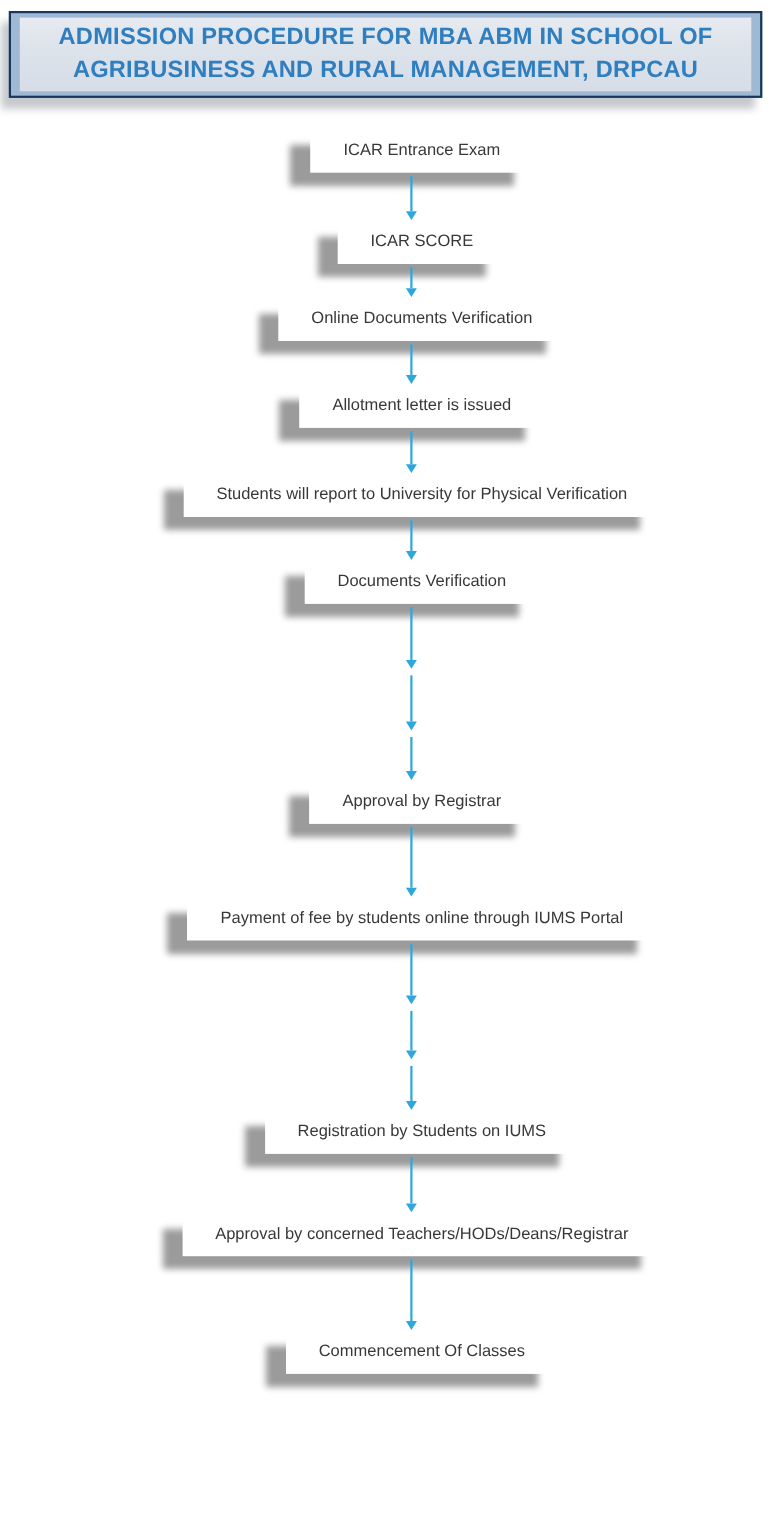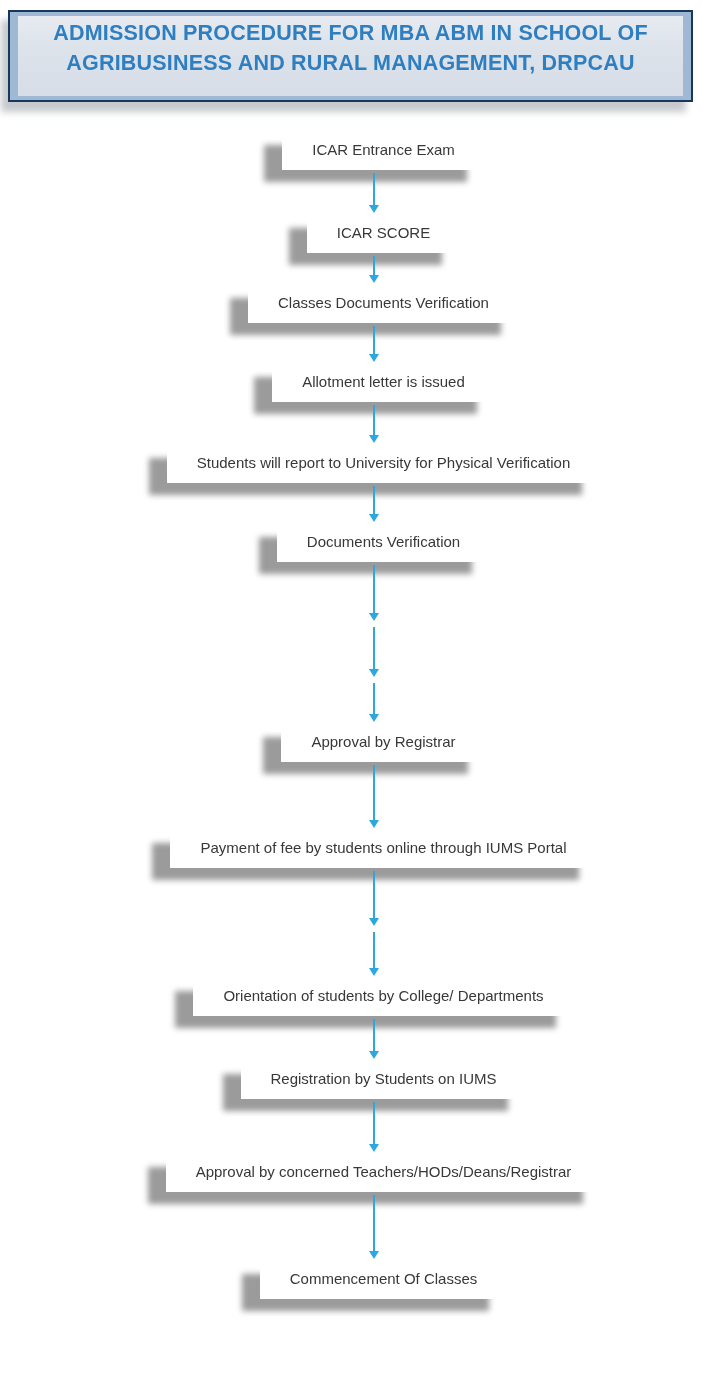--- a/index.html
+++ b/index.html
@@ -25,21 +25,21 @@
     padding: 4px 8px;
     box-shadow: -7px 10px 7px #c6c9cd;
   }
   .title-inner {
     background: linear-gradient(180deg, #e7ebf1 0%, #dde3eb 40%, #d6dde7 100%);
     text-align: center;
     color: #2e7ec0;
     font-weight: bold;
     font-size: 21.5px;
     line-height: 1.38;
-    padding: 3px 6px 18px 6px;
+    padding: 3px 6px 5px 6px;
     letter-spacing: 0.2px;
   }
   
   .flow {
     position: relative;
     left: 23px;
     margin-top: 31px;
     display: flex;
     flex-direction: column;
     align-items: center;
@@ -98,21 +98,21 @@
 
     <div class="step">
       <span>ICAR SCORE</span>
     </div>
     <div class="arrow" style="height:27px">
       <div class="arrow-line"></div>
       <div class="arrow-head"></div>
     </div>
 
     <div class="step">
-      <span>Classes Documents Verification</span>
+      <span>Online Documents Verification</span>
     </div>
     <div class="arrow" style="height:36px">
       <div class="arrow-line"></div>
       <div class="arrow-head"></div>
     </div>
 
     <div class="step">
       <span>Allotment letter is issued</span>
     </div>
     <div class="arrow" style="height:38px">
@@ -160,23 +160,20 @@
     <div class="arrow" style="height:55px">
       <div class="arrow-line"></div>
       <div class="arrow-head"></div>
     </div>
 
     <div class="arrow" style="height:44px">
       <div class="arrow-line"></div>
       <div class="arrow-head"></div>
     </div>
 
-    <div class="step">
-      <span>Orientation of students by College/ Departments</span>
-    </div>
     <div class="arrow" style="height:40px">
       <div class="arrow-line"></div>
       <div class="arrow-head"></div>
     </div>
 
     <div class="step">
       <span>Registration by Students on IUMS</span>
     </div>
     <div class="arrow" style="height:50px">
       <div class="arrow-line"></div>

